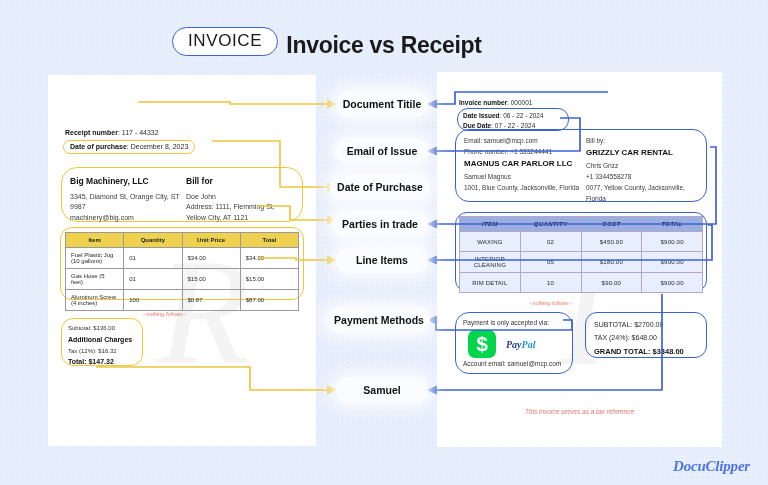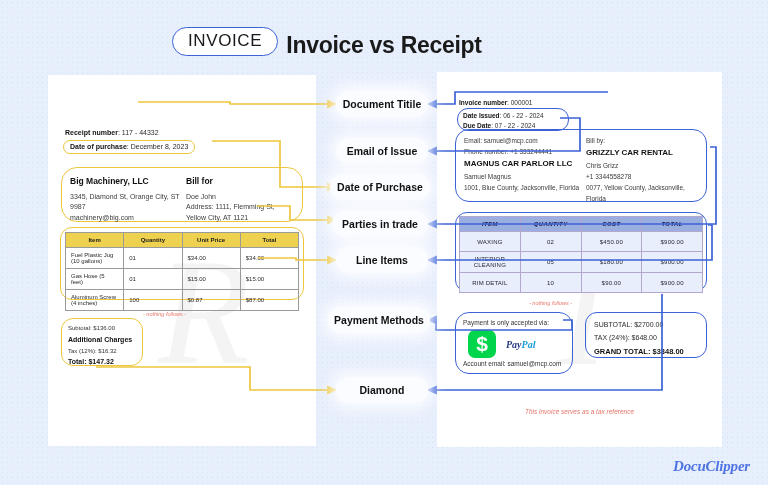--- a/index.html
+++ b/index.html
@@ -381,16 +381,16 @@
       <path d="M662,294 L662,390 L428,390"></path>
     </g>
   </svg>
 
   <div class="center-label" style="left:336px; top:91px;  width:92px;">Document Titile</div>
   <div class="center-label" style="left:336px; top:138px; width:92px;">Email of Issue</div>
   <div class="center-label" style="left:330px; top:174px; width:100px;">Date of Purchase</div>
   <div class="center-label" style="left:332px; top:211px; width:96px;">Parties in trade</div>
   <div class="center-label" style="left:336px; top:247px; width:92px;">Line Items</div>
   <div class="center-label" style="left:328px; top:307px; width:102px;">Payment Methods</div>
-  <div class="center-label" style="left:336px; top:377px; width:92px;">Diamond</div>
+  <div class="center-label" style="left:336px; top:377px; width:92px;">Samuel</div>
 
   <div id="brand">DocuClipper</div>
 </div>
 
 </body></html>

